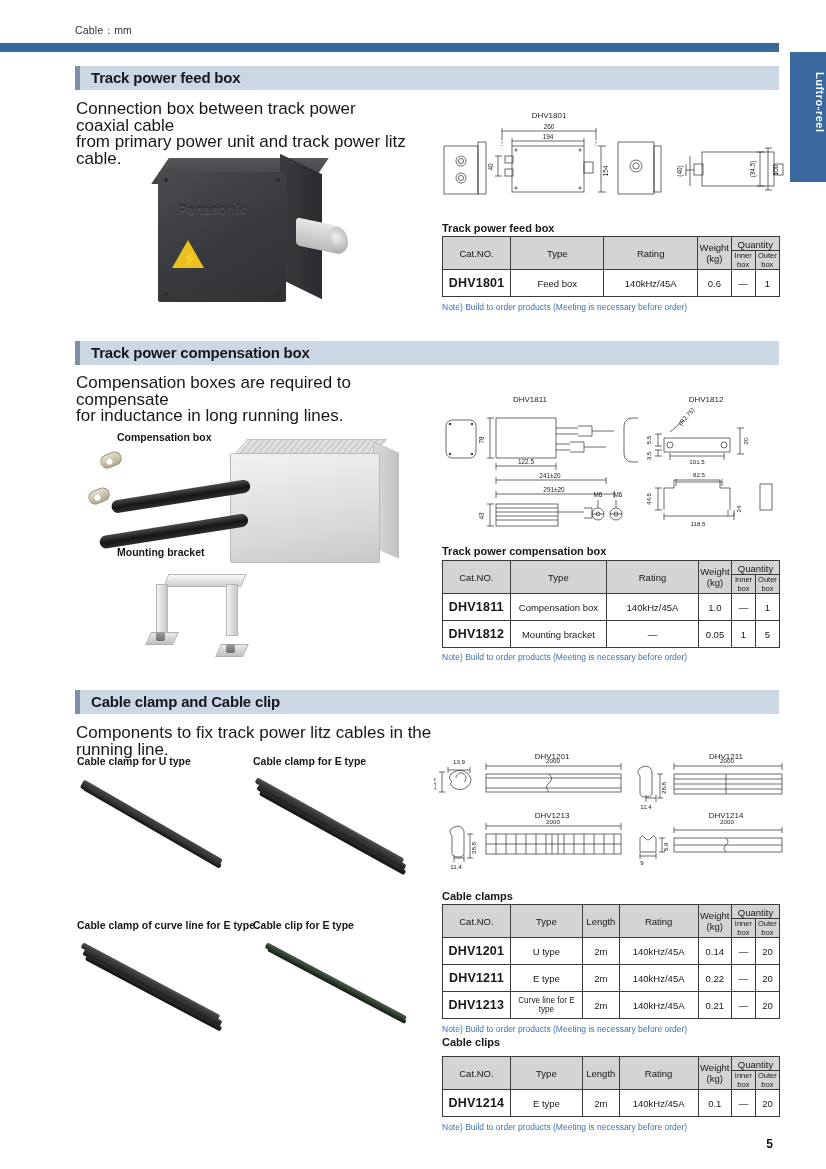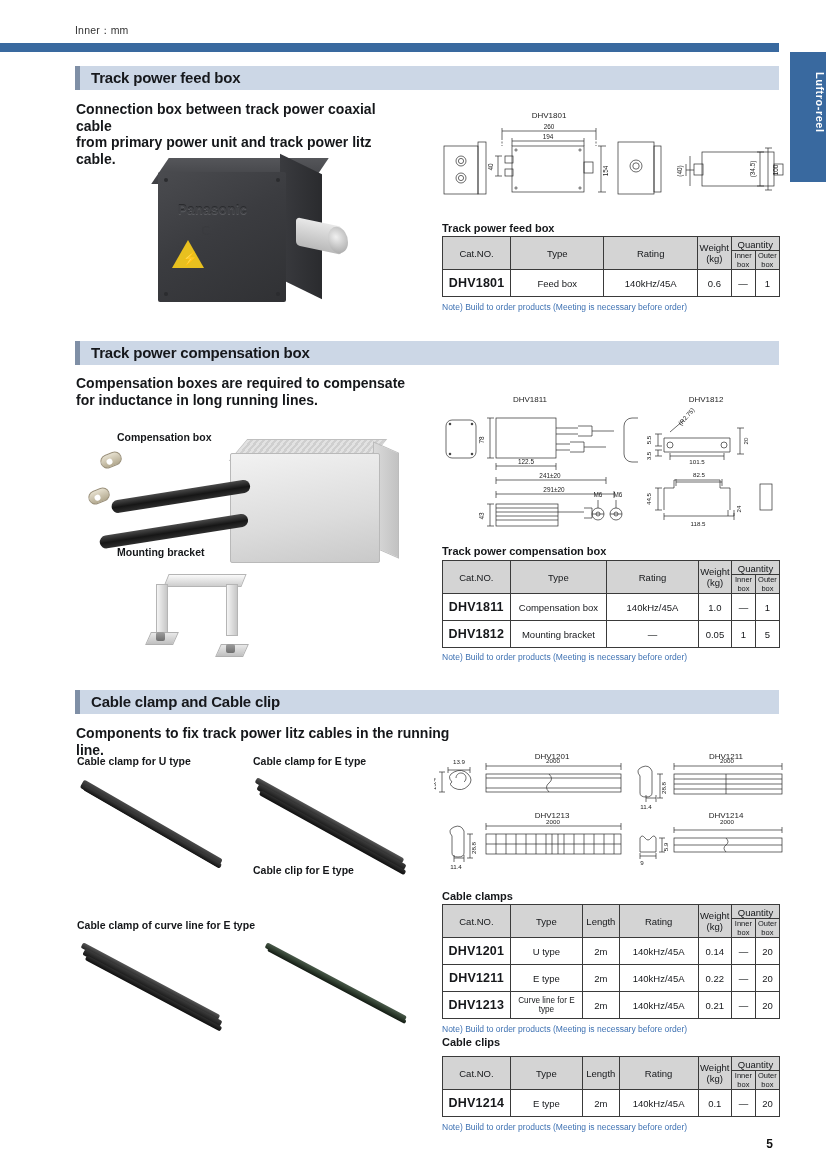--- a/index.html
+++ b/index.html
@@ -51,21 +51,21 @@
     position: absolute; left: 0; top: 0; width: 5px; height: 24px;
     background: #7f8fa6;
   }
   .section-bar .title {
     position: absolute; left: 16px; top: 3px;
     font-size: 15px; font-weight: bold; color: #16181c;
     letter-spacing: -0.2px;
   }
   .section-desc {
     position: absolute; left: 76px;
-    font-size: 14px; line-height: 16.5px; color: #15171a; font-weight: bold;
+    font-size: 17px; line-height: 16.5px; color: #15171a;
   }
 
   
   .photo-label {
     position: absolute; font-size: 10.5px; font-weight: bold; color: #15171a;
   }
 
   
   .tbl-caption {
     position: absolute; font-size: 11px; font-weight: bold; color: #15171a;
@@ -223,21 +223,21 @@
 
   .page-number {
     position: absolute; right: 53px; bottom: 18px;
     font-size: 12px; font-weight: bold; color: #111;
   }
 </style>
 </head>
 <body>
 
 <div class="page-header">
-  <div class="unit-label">Inner：mm</div>
+  <div class="unit-label">Cable：mm</div>
   <div class="header-rule"></div>
 </div>
 <div class="side-tab">
   <span>Luftro-reel</span>
 </div>
 
 <div class="section-bar" style="top:66px;">
   <div class="accent"></div>
   <div class="title">Track power feed box</div>
 </div>
@@ -506,21 +506,21 @@
 
 <div class="section-bar" style="top:690px;">
   <div class="accent"></div>
   <div class="title">Cable clamp and Cable clip</div>
 </div>
 <div class="section-desc" style="top:725px;width:400px;">Components to fix track power litz cables in the running line.</div>
 
 <div class="photo-label" style="left:77px;top:755px;">Cable clamp for U type</div>
 <div class="photo-label" style="left:253px;top:755px;">Cable clamp for E type</div>
 <div class="photo-label" style="left:77px;top:919px;">Cable clamp of curve line for E type</div>
-<div class="photo-label" style="left:253px;top:864px;">Cable clip for E type</div>
+<div class="photo-label" style="left:253px;top:919px;">Cable clip for E type</div>
 
 <div class="photo" style="left:78px;top:775px;width:160px;height:110px;">
   <div class="bar" style="left:4px;top:4px;width:160px;height:9px;background:linear-gradient(180deg,#4b4b4b,#1b1b1b);transform:rotate(30deg);"></div>
   <div class="bar" style="left:6px;top:10px;width:158px;height:5px;background:linear-gradient(180deg,#3a3a3a,#121212);transform:rotate(30deg);"></div>
 </div>
 <div class="photo" style="left:254px;top:775px;width:170px;height:110px;">
   <div class="bar" style="left:2px;top:2px;width:168px;height:6px;background:linear-gradient(180deg,#565656,#242424);transform:rotate(29deg);"></div>
   <div class="bar" style="left:4px;top:8px;width:168px;height:7px;background:linear-gradient(180deg,#3c3c3c,#151515);transform:rotate(29deg);"></div>
   <div class="bar" style="left:6px;top:15px;width:166px;height:5px;background:linear-gradient(180deg,#2e2e2e,#0f0f0f);transform:rotate(29deg);"></div>
 </div>

